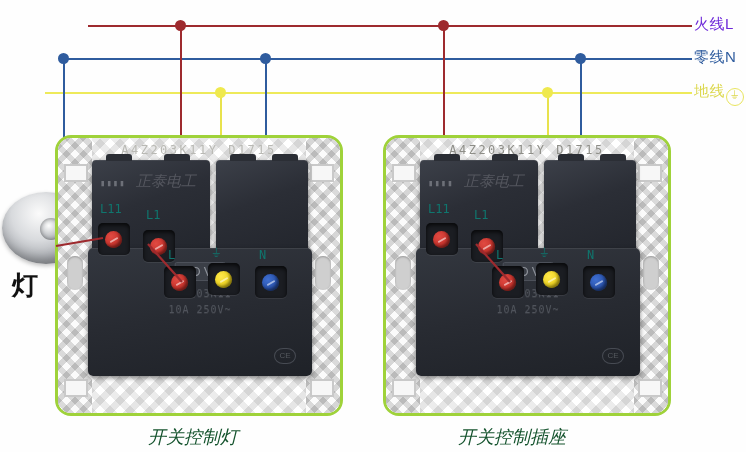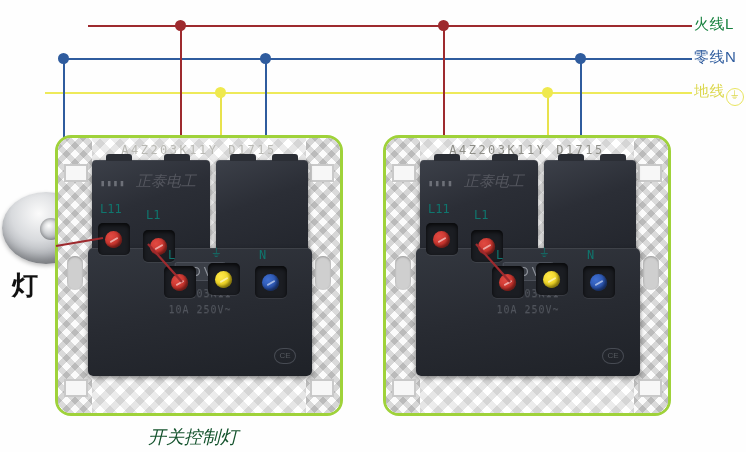--- a/index.html
+++ b/index.html
@@ -106,21 +106,21 @@
 <div class="stage">
 
   <div class="bus bus-live"></div>
   <div class="bus bus-neutral"></div>
   <div class="bus bus-ground"></div>
 
   <div class="legend-stub" style="top:25px;border-top-color:#9e2a2e;"></div>
   <div class="legend-stub" style="top:58px;border-top-color:#2f5c9e;"></div>
   <div class="legend-stub" style="top:92px;border-top-color:#eeea5a;"></div>
 
-  <div class="legend-row" style="top:15px;color:#15803d;">火线L</div>
+  <div class="legend-row" style="top:15px;color:#6d28d9;">火线L</div>
   <div class="legend-row" style="top:48px;color:#2f5c9e;">零线N</div>
   <div class="legend-row" style="top:82px;color:#dcd84e;">
     <span>地线</span><span class="legend-ground-sym">⏚</span>
   </div>
 
   <div class="drop" style="left:63px; top:58px;  height:200px; border-left-color:#2f5c9e;"></div>
 
   <div class="drop" style="left:180px;top:25px;  height:268px; border-left-color:#9e2a2e;"></div>
 
   <div class="drop" style="left:220px;top:92px;  height:185px; border-left-color:#e8e24d;"></div>
@@ -251,14 +251,15 @@
   <svg width="746" height="452" style="position:absolute;left:0;top:0;pointer-events:none;">
 
     <path d="M 103 238 L 56 246" stroke="#9e2a2e" stroke-width="2.2" fill="none"></path>
 
     <path d="M 148 244 L 182 282" stroke="#9e2a2e" stroke-width="2.2" fill="none"></path>
 
     <path d="M 476 244 L 510 282" stroke="#9e2a2e" stroke-width="2.2" fill="none"></path>
   </svg>
 
   <div class="caption" style="left:148px;top:425px;">开关控制灯</div>
+  <div class="caption" style="left:458px;top:425px;">开关控制插座</div>
 
 </div>
 
 </body></html>

